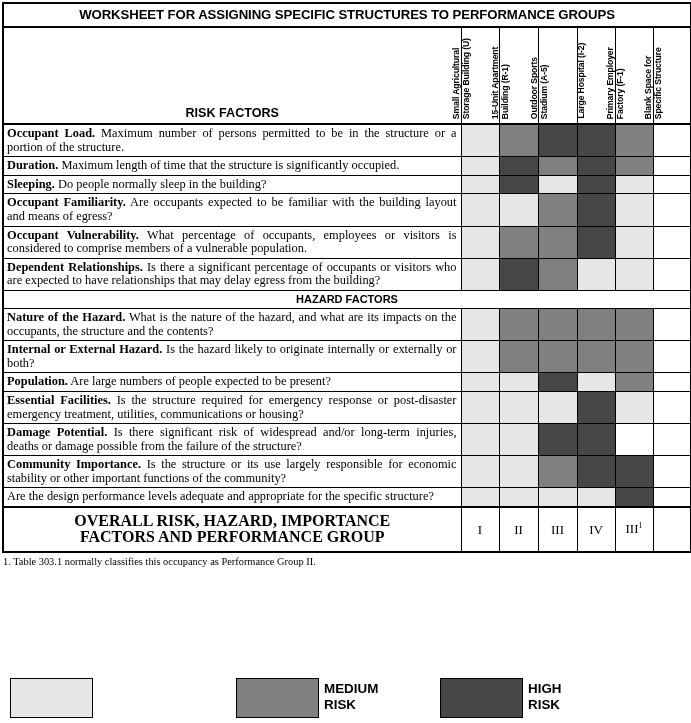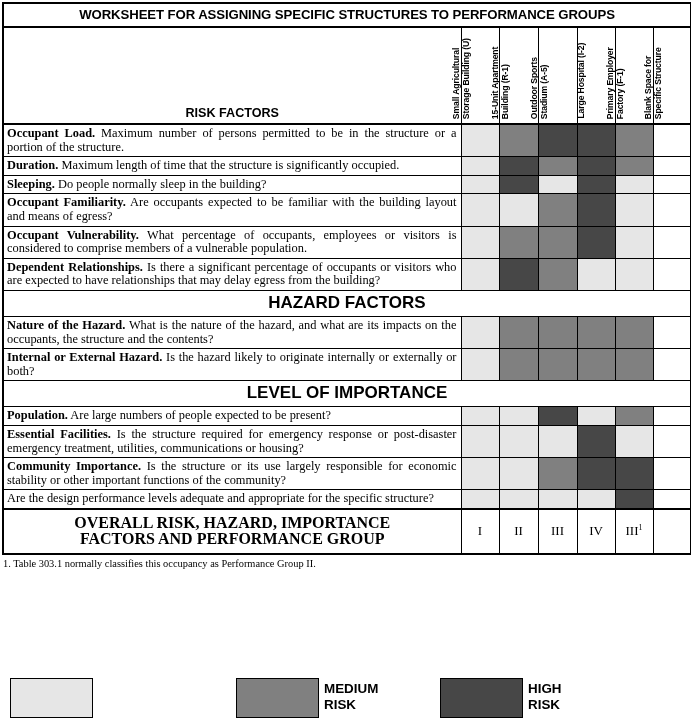--- a/index.html
+++ b/index.html
@@ -96,21 +96,21 @@
     text-align: justify;
     text-justify: inter-word;
   }
   .factor-cell b { font-weight: bold; }
 
   
   .band-cell {
     text-align: center;
     font-family: "Liberation Sans", sans-serif;
     font-weight: bold;
-    font-size: 17px;
+    font-size: 11px;
     padding: 2px 0 3px 0 !important;
     vertical-align: middle !important;
   }
 
   
   .overall-cell {
     text-align: center;
     font-family: Liberation Serif, serif;
     font-weight: bold;
     font-size: 16px;
@@ -297,38 +297,44 @@
         <tr>
           <td class="factor-cell"><b>Internal or External Hazard.</b> Is the hazard likely to originate internally or externally or both?</td>
           <td class="risk-small"></td>
           <td class="risk-medium"></td>
           <td class="risk-medium"></td>
           <td class="risk-medium"></td>
           <td class="risk-medium"></td>
           <td class="risk-none"></td>
         </tr>
         <tr>
-          <td class="band-cell" colspan="7">LEVEL OF IMPORTANCE</td>
-        </tr>
-        <tr>
           <td class="factor-cell"><b>Population.</b> Are large numbers of people expected to be present?</td>
           <td class="risk-small"></td>
           <td class="risk-small"></td>
           <td class="risk-high"></td>
           <td class="risk-small"></td>
           <td class="risk-medium"></td>
           <td class="risk-none"></td>
         </tr>
         <tr>
           <td class="factor-cell"><b>Essential Facilities.</b> Is the structure required for emergency response or post-disaster emergency treatment, utilities, communications or housing?</td>
           <td class="risk-small"></td>
           <td class="risk-small"></td>
           <td class="risk-small"></td>
           <td class="risk-high"></td>
           <td class="risk-small"></td>
+          <td class="risk-none"></td>
+        </tr>
+        <tr>
+          <td class="factor-cell"><b>Damage Potential.</b> Is there significant risk of widespread and/or long-term injuries, deaths or damage possible from the failure of the structure?</td>
+          <td class="risk-small"></td>
+          <td class="risk-small"></td>
+          <td class="risk-high"></td>
+          <td class="risk-high"></td>
+          <td class="risk-none"></td>
           <td class="risk-none"></td>
         </tr>
         <tr>
           <td class="factor-cell"><b>Community Importance.</b> Is the structure or its use largely responsible for economic stability or other important functions of the community?</td>
           <td class="risk-small"></td>
           <td class="risk-small"></td>
           <td class="risk-medium"></td>
           <td class="risk-high"></td>
           <td class="risk-high"></td>
           <td class="risk-none"></td>

